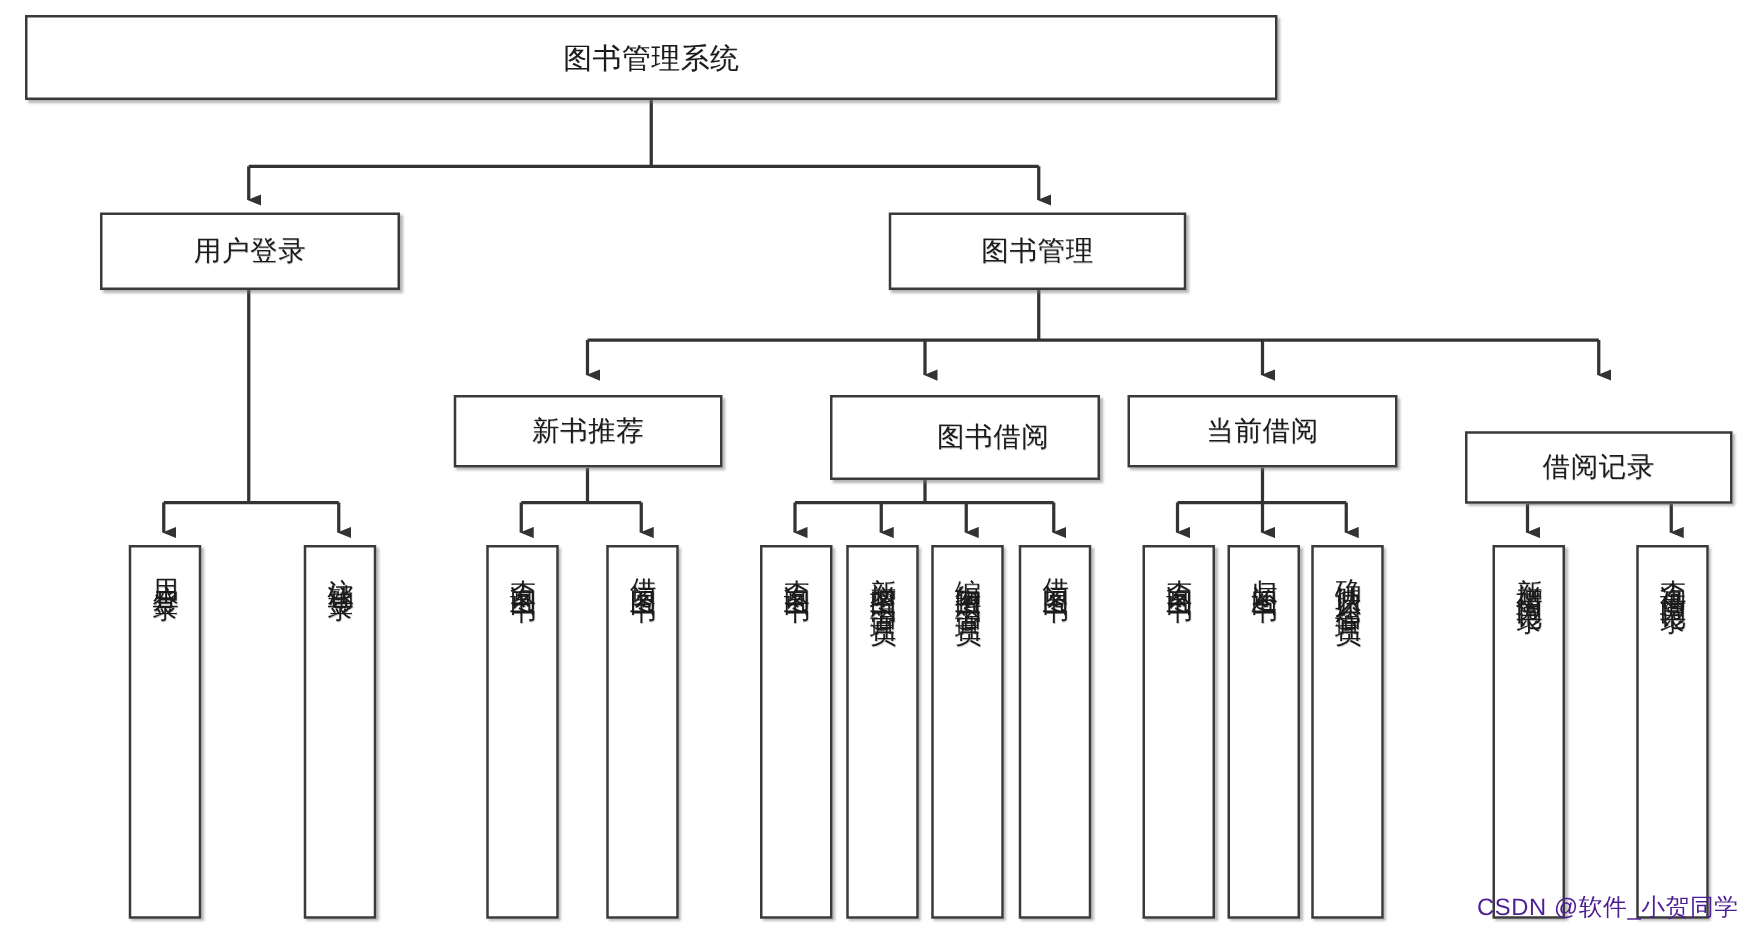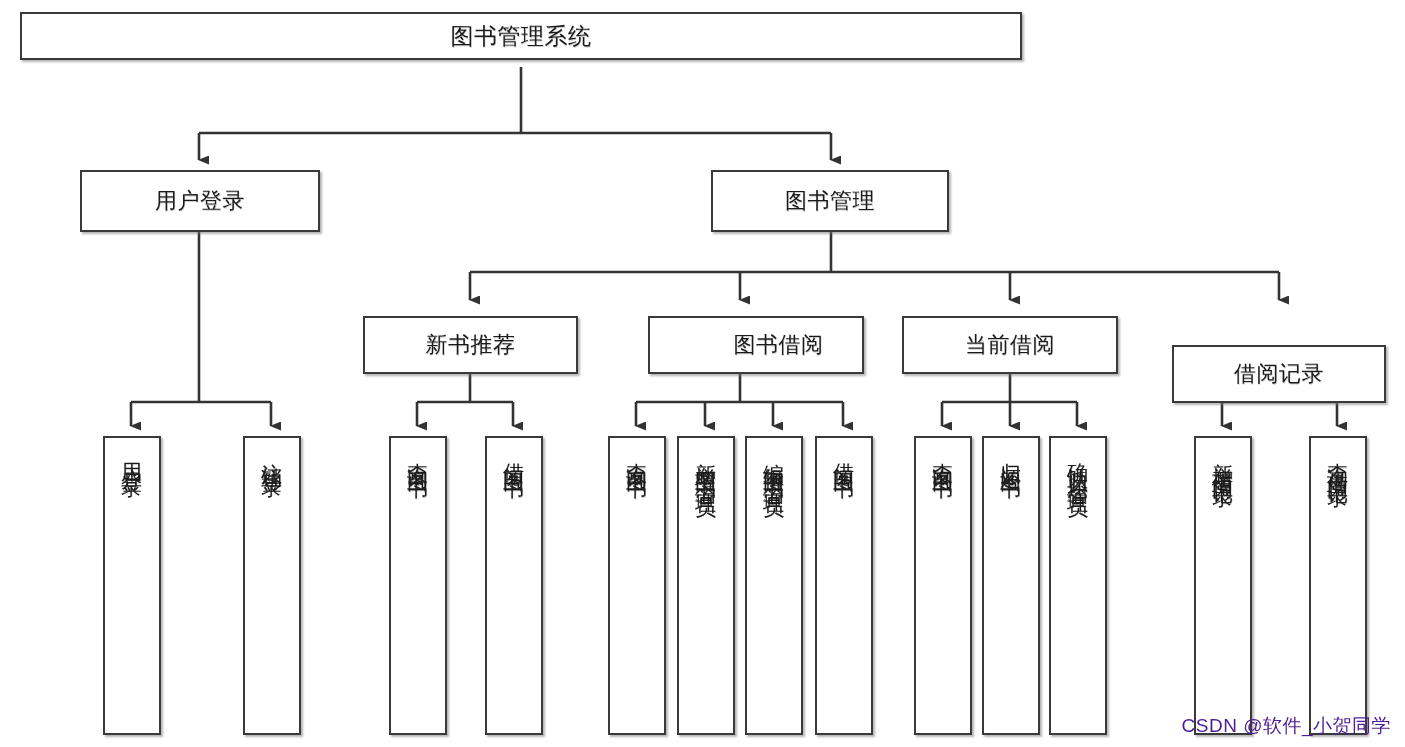--- a/index.html
+++ b/index.html
@@ -115,35 +115,35 @@
       <path d="M1010,402 L1010,426" marker-end="url(#arrowhead)"></path>
       <path d="M1077,402 L1077,426" marker-end="url(#arrowhead)"></path>
 
       <path d="M1279,374 L1279,402"></path>
       <path d="M1222,402 L1337,402"></path>
       <path d="M1222,402 L1222,426" marker-end="url(#arrowhead)"></path>
       <path d="M1337,402 L1337,426" marker-end="url(#arrowhead)"></path>
     </g>
   </svg>
 
-  <div class="node-box root" style="left:20px;top:12px;width:1002px;height:48px;">
+  <div class="node-box root" style="left:20px;top:12px;width:1002px;height:68px;">
     <span class="node-label">图书管理系统</span>
   </div>
 
   <div class="node-box" style="left:80px;top:170px;width:240px;height:62px;">
     <span class="node-label">用户登录</span>
   </div>
   <div class="node-box" style="left:711px;top:170px;width:238px;height:62px;">
     <span class="node-label">图书管理</span>
   </div>
 
   <div class="node-box" style="left:363px;top:316px;width:215px;height:58px;">
     <span class="node-label">新书推荐</span>
   </div>
-  <div class="node-box" style="left:648px;top:316px;width:216px;height:58px;padding-left:45px;">
+  <div class="node-box" style="left:664px;top:316px;width:216px;height:68px;padding-left:45px;">
     <span class="node-label">图书借阅</span>
   </div>
   <div class="node-box" style="left:902px;top:316px;width:216px;height:58px;">
     <span class="node-label">当前借阅</span>
   </div>
   <div class="node-box" style="left:1172px;top:316px;width:214px;height:58px;margin-top:29px;">
     <span class="node-label">借阅记录</span>
   </div>
 
   <div class="leaf-box" style="left:103px;top:436px;width:58px;height:299px;">

